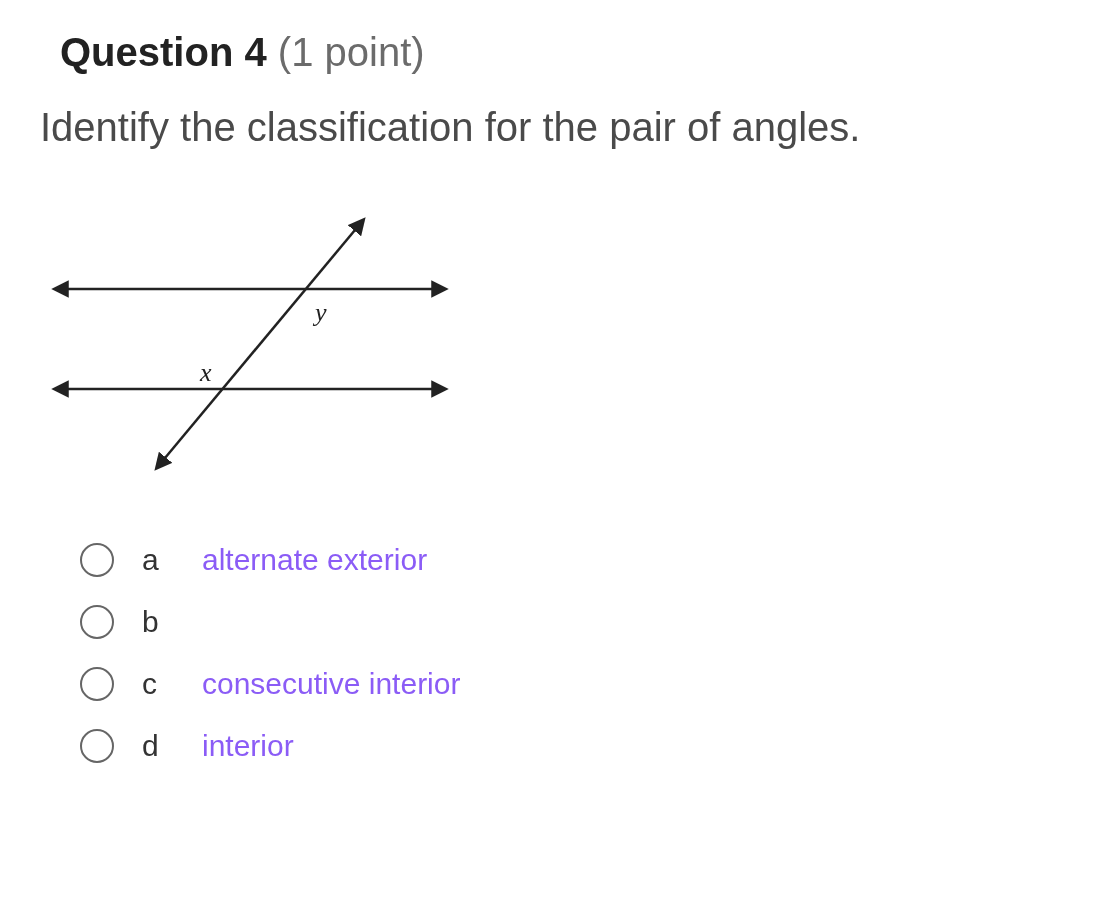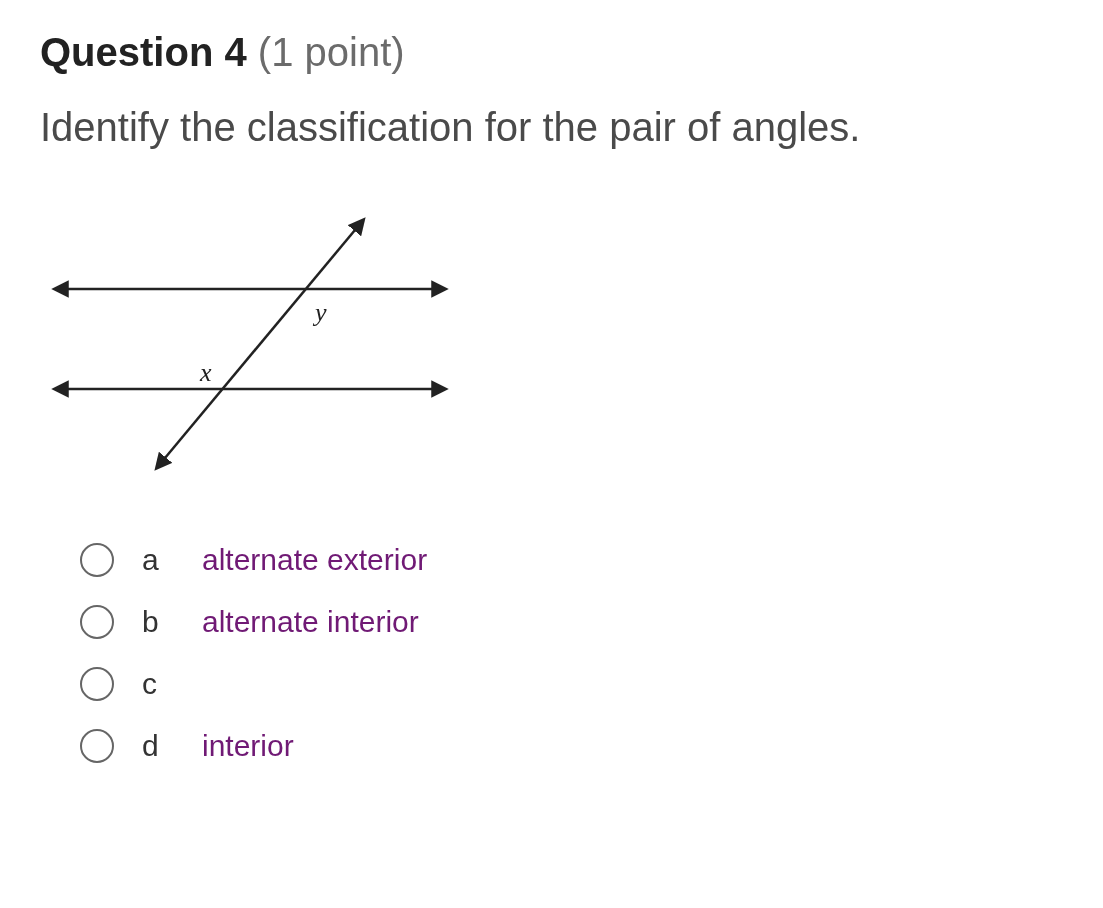--- a/index.html
+++ b/index.html
@@ -7,20 +7,21 @@
     margin: 0;
     padding: 30px 40px;
     font-family: Arial, Helvetica, sans-serif;
     background: #fff;
     color: #2b2b2b;
     width: 1103px;
   }
   .question-header {
     font-size: 40px;
     margin-bottom: 30px;
+    margin-left: 20px;
   }
   .question-header .bold {
     font-weight: 700;
     color: #222;
   }
   .question-header .points {
     font-weight: 400;
     color: #6b6b6b;
   }
   .question-text {
@@ -51,21 +52,21 @@
     background: #fff;
     cursor: pointer;
   }
   .opt-letter {
     width: 60px;
     font-size: 30px;
     color: #333;
   }
   .opt-text {
     font-size: 30px;
-    color: #701a75;
+    color: #8b5cf6;
   }
 </style>
 </head>
 <body>
 
 <div class="question-header">
   <span class="bold">Question 4</span>
   <span class="points">(1 point)</span>
 </div>
 
@@ -93,24 +94,24 @@
 
 <div class="options">
   <div class="option-row">
     <div class="radio"></div>
     <div class="opt-letter">a</div>
     <div class="opt-text">alternate exterior</div>
   </div>
   <div class="option-row">
     <div class="radio"></div>
     <div class="opt-letter">b</div>
-    <div class="opt-text">alternate interior</div>
   </div>
   <div class="option-row">
     <div class="radio"></div>
     <div class="opt-letter">c</div>
+    <div class="opt-text">consecutive interior</div>
   </div>
   <div class="option-row">
     <div class="radio"></div>
     <div class="opt-letter">d</div>
     <div class="opt-text">interior</div>
   </div>
 </div>
 
 </body></html>

